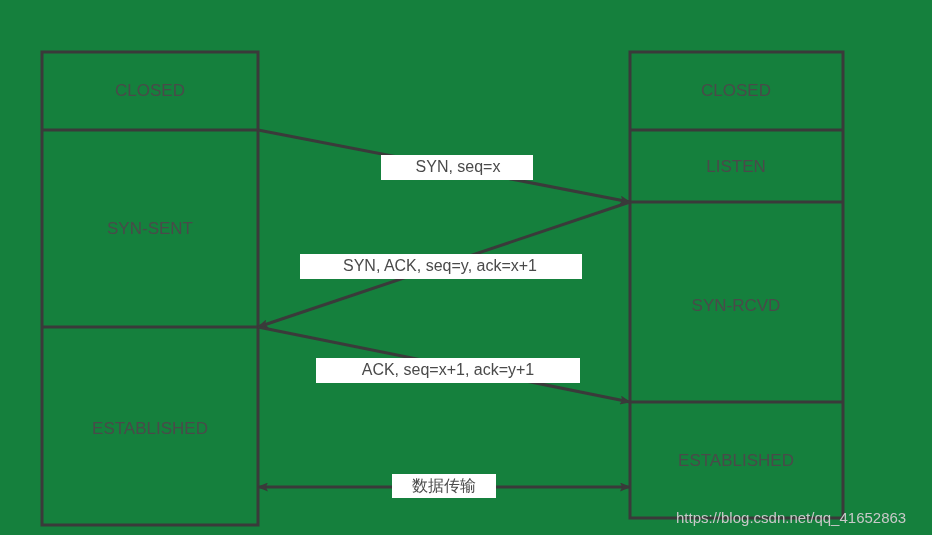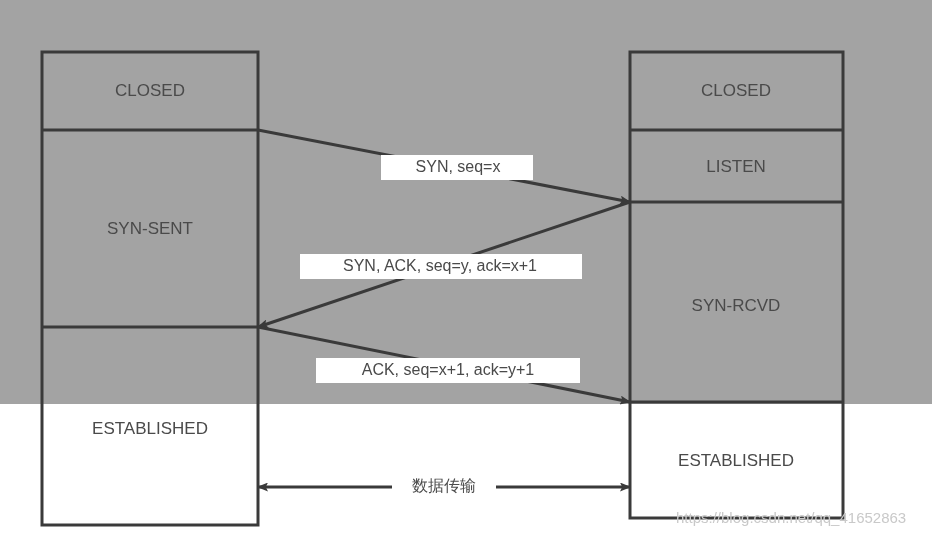--- a/index.html
+++ b/index.html
@@ -9,22 +9,22 @@
   }
   body {
     width: 932px;
     height: 535px;
     font-family: "Liberation Sans", "DejaVu Sans", sans-serif;
     overflow: hidden;
   }
   #diagram-root {
     position: relative;
     width: 932px;
-    height: 404px;
-    background: #a3a3a3;
+    height: 535px;
+    background: #15803d;
   }
   svg.canvas {
     position: absolute;
     top: 0;
     left: 0;
     width: 932px;
     height: 535px;
   }
   .box-line {
     stroke: #3a3a3a;

